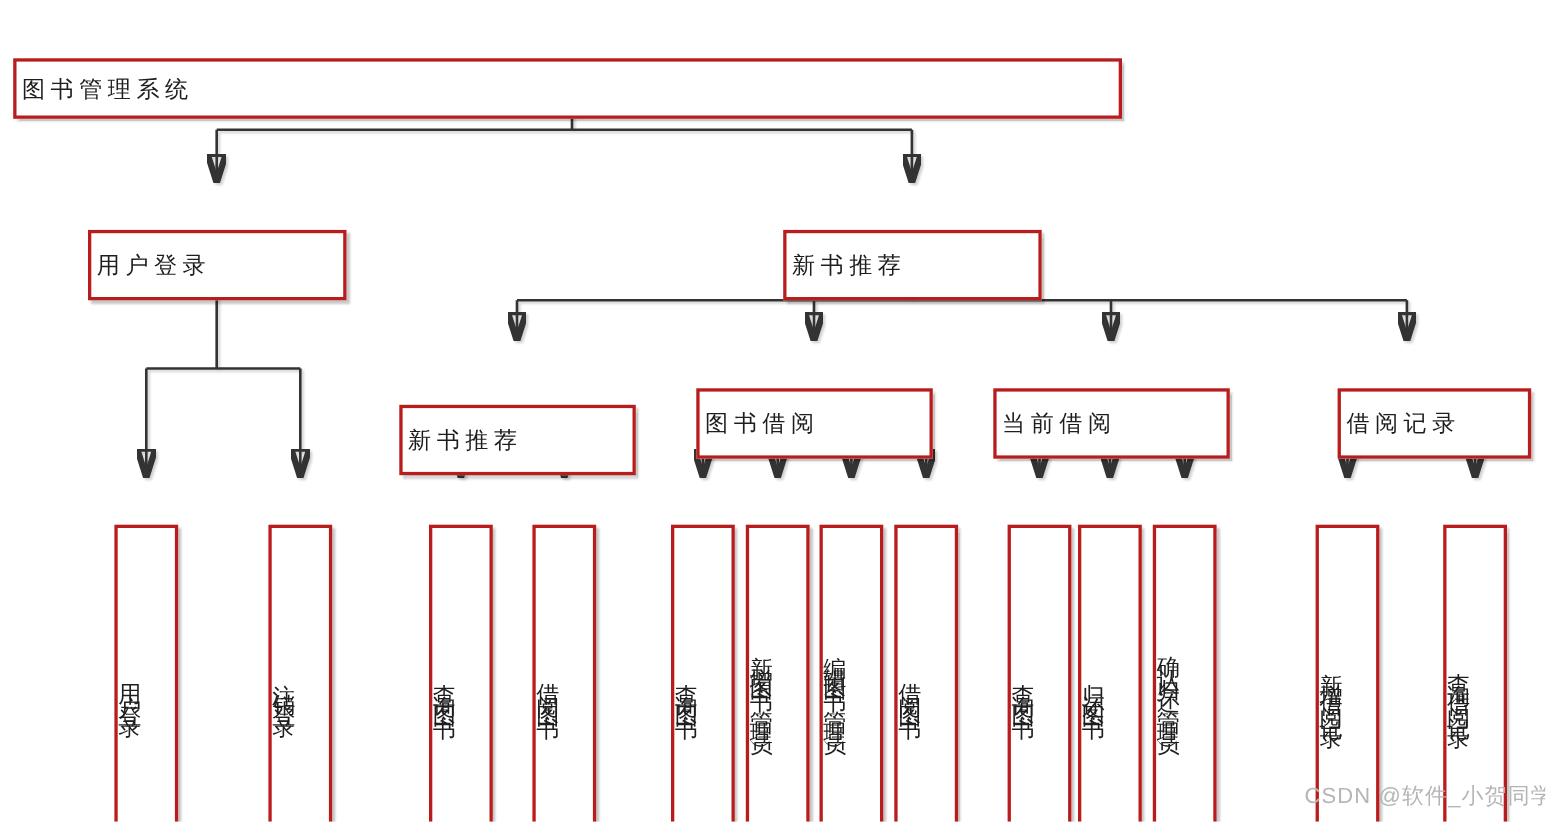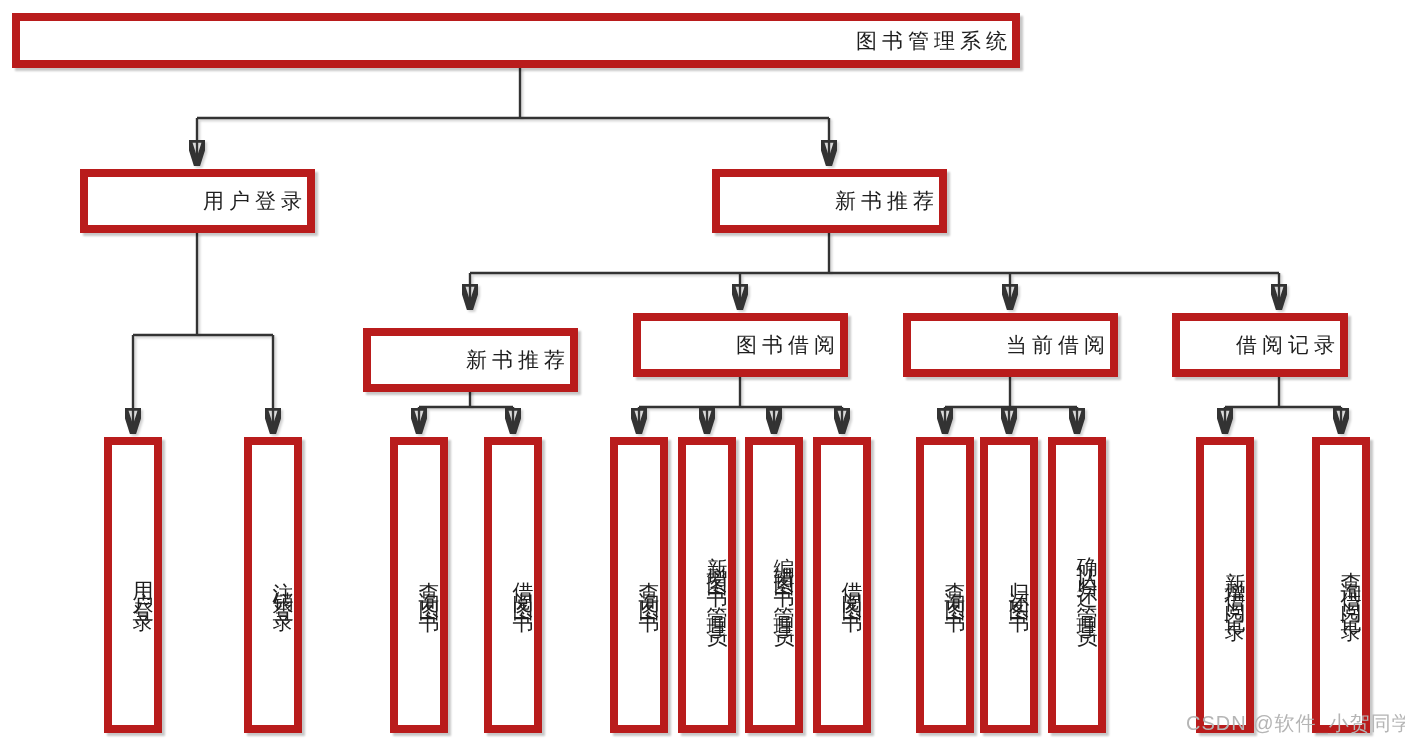--- a/index.html
+++ b/index.html
@@ -8,27 +8,28 @@
     width: 1405px;
     height: 747px;
     background: #ffffff;
     font-family: "Liberation Sans", sans-serif;
     overflow: hidden;
   }
   .node {
     position: absolute;
     box-sizing: border-box;
     background: #ffffff;
-    border: 8px solid #b91c1c;
+    border: 3px solid #b91c1c;
     display: flex;
     align-items: center;
-    justify-content: flex-end;
+    justify-content: flex-start;
     color: #1e1e1e;
     box-shadow: 3px 3px 2px rgba(0,0,0,0.22);
     z-index: 2;
+    margin-top: 40px;
   }
   .node .lbl {
     font-size: 21px;
     letter-spacing: 5px;
     white-space: nowrap;
     text-indent: 5px; 
   }
   .leaf .lbl {
     writing-mode: vertical-rl;
     text-orientation: mixed;
@@ -126,21 +127,21 @@
 
   <div class="node" style="left:363px;top:328px;width:215px;height:64px">
     <span class="lbl">新书推荐</span>
   </div>
   <div class="node" style="left:903px;top:313px;width:215px;height:64px">
     <span class="lbl">当前借阅</span>
   </div>
   <div class="node" style="left:633px;top:313px;width:215px;height:64px">
     <span class="lbl">图书借阅</span>
   </div>
-  <div class="node" style="left:1172px;top:313px;width:176px;height:64px">
+  <div class="node" style="left:1216px;top:313px;width:176px;height:64px">
     <span class="lbl">借阅记录</span>
   </div>
 
   <div class="node leaf" style="left:104px;top:437px;width:58px;height:296px">
     <span class="lbl">用户登录</span>
   </div>
   <div class="node leaf" style="left:244px;top:437px;width:58px;height:296px">
     <span class="lbl">注销登录</span>
   </div>
 

